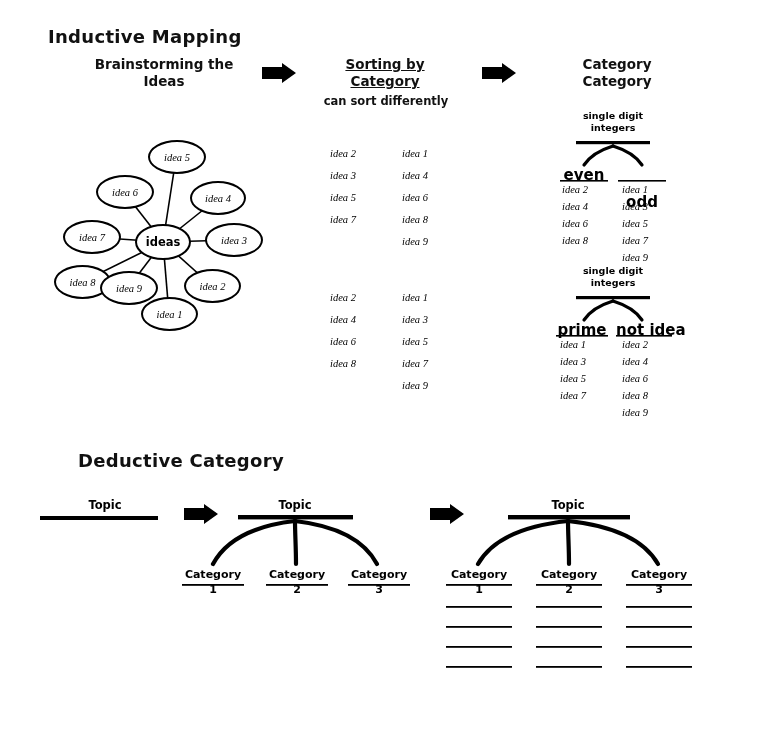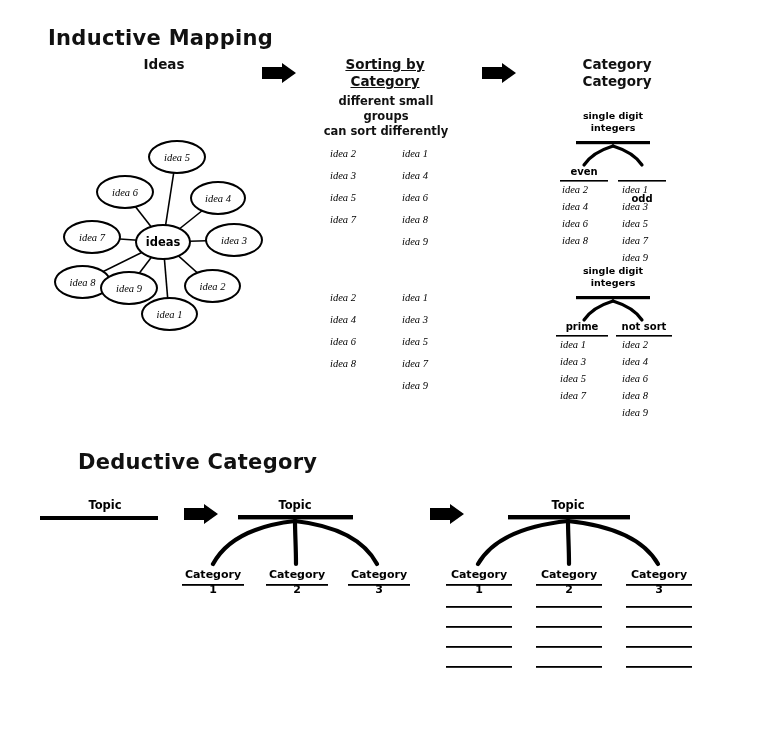--- a/index.html
+++ b/index.html
@@ -14,21 +14,21 @@
     font-family: "Liberation Sans", sans-serif;
     color: #000000;
     overflow: hidden;
   }
   .abs { position: absolute; }
 
   
   .section-title {
     font-family: "DejaVu Sans", sans-serif;
     font-weight: bold;
-    font-size: 21px;
+    font-size: 18px;
     letter-spacing: 0.3px;
     color: #111;
   }
 
   
   .col-head {
     font-family: "DejaVu Sans", sans-serif;
     font-weight: bold;
     font-size: 13.5px;
     text-align: center;
@@ -83,21 +83,21 @@
     font-size: 10.5px;
     white-space: nowrap;
     color: #000;
   }
 
   
   .tree-label {
     position: absolute;
     font-family: "DejaVu Sans", sans-serif;
     font-weight: bold;
-    font-size: 10px;
+    font-size: 15px;
     text-align: center;
     white-space: nowrap;
     color: #000;
   }
   .tree-top {
     position: absolute;
     font-family: "DejaVu Sans", sans-serif;
     font-weight: bold;
     font-size: 9.5px;
     text-align: center;
@@ -131,29 +131,29 @@
     white-space: nowrap;
   }
   svg { overflow: visible; display: block; }
 </style>
 </head>
 <body>
 
 <div class="section-title abs" style="left:48px; top:26px;">Inductive Mapping</div>
 
 <div class="col-head abs" style="left:84px; top:56px; width:160px;">
+  <div>Brainstorming the</div>
   <div>Ideas</div>
 </div>
 
 <div class="col-head abs" style="left:320px; top:56px; width:130px;text-decoration:underline;">
   <div>Sorting by</div>
   <div>Category</div>
 </div>
 <div class="col-sub abs" style="left:317px; top:94px; width:138px;">
-  <div>different small groups</div>
   <div>can sort differently</div>
 </div>
 
 <div class="col-head abs" style="left:552px; top:56px; width:130px;">
   <div>Category</div>
   <div>Category</div>
 </div>
 
 <div class="block-arrow" style="left:262px; top:63px;">
   <svg width="34" height="20" viewBox="0 0 34 20" aria-hidden="true">
@@ -255,21 +255,21 @@
     <div>integers</div>
   </div>
   <svg class="abs" style="left:0; top:0;" width="130" height="145" aria-hidden="true">
     <rect x="28" y="31" width="74" height="3.2" fill="#000"></rect>
     <path d="M 65 36 C 52 40, 42 46, 36 55" stroke="#000" stroke-width="3.2" fill="none" stroke-linecap="round"></path>
     <path d="M 65 36 C 78 40, 88 46, 94 55" stroke="#000" stroke-width="3.2" fill="none" stroke-linecap="round"></path>
     <rect x="8" y="70" width="52" height="1.6" fill="#000"></rect>
     <rect x="68" y="70" width="56" height="1.6" fill="#000"></rect>
   </svg>
   <div class="tree-label" style="left:8px;  top:56px; width:52px;">prime</div>
-  <div class="tree-label" style="left:68px; top:56px; width:56px;">not sort</div>
+  <div class="tree-label" style="left:68px; top:56px; width:56px;">not idea</div>
 
   <div class="idea" style="left:12px; top:74px;">idea 1</div>
   <div class="idea" style="left:12px; top:91px;">idea 3</div>
   <div class="idea" style="left:12px; top:108px;">idea 5</div>
   <div class="idea" style="left:12px; top:125px;">idea 7</div>
 
   <div class="idea" style="left:74px; top:74px;">idea 2</div>
   <div class="idea" style="left:74px; top:91px;">idea 4</div>
   <div class="idea" style="left:74px; top:108px;">idea 6</div>
   <div class="idea" style="left:74px; top:125px;">idea 8</div>

